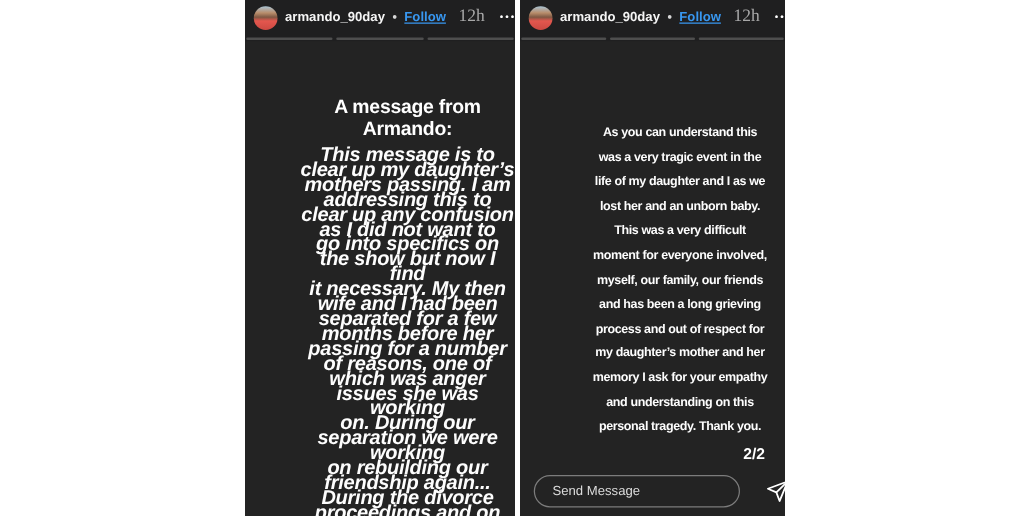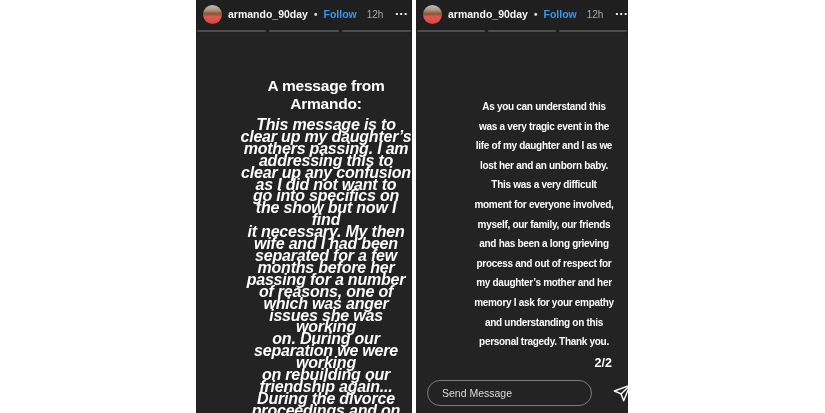--- a/index.html
+++ b/index.html
@@ -19,22 +19,22 @@
   .story-header {
     height:28px; flex:0 0 28px; background:#1f1f20;
     display:flex; align-items:center; padding:0 7px; gap:6px;
   }
   .avatar {
     width:19px; height:19px; border-radius:50%; flex:0 0 19px;
     background:linear-gradient(180deg,#a9c3d3 0%,#b98d6b 28%,#7e5843 46%,#e4574e 62%,#cc4942 100%);
   }
   .username { color:#f5f5f5; font-size:10.5px; font-weight:bold; letter-spacing:0; }
   .sep-dot  { color:#d7d7d7; font-size:10px; font-weight:bold; }
-  .follow   { font-size:10.5px; font-weight:bold; cursor:pointer; }
-  .timestamp{ color:#a8a8a8; font-size:10px; margin-left:4px; }
+  .follow   { font-size:10.5px; font-weight:bold; cursor:pointer;text-decoration:underline; }
+  .timestamp{ color:#a8a8a8; font-size:14px; margin-left:4px;font-family:Liberation Serif, serif; }
   .spacer   { flex:1; }
   .more-btn { color:#ffffff; font-size:8px; letter-spacing:1.6px; cursor:pointer; line-height:1; }
 
   
   .progress-strip {
     height:5px; flex:0 0 5px; background:#1f1f20;
     display:flex; align-items:center; gap:3px; padding:0 1px;
   }
   .progress-track {
     flex:1; height:2px; background:#4e4e4e; border-radius:1px; overflow:hidden;

